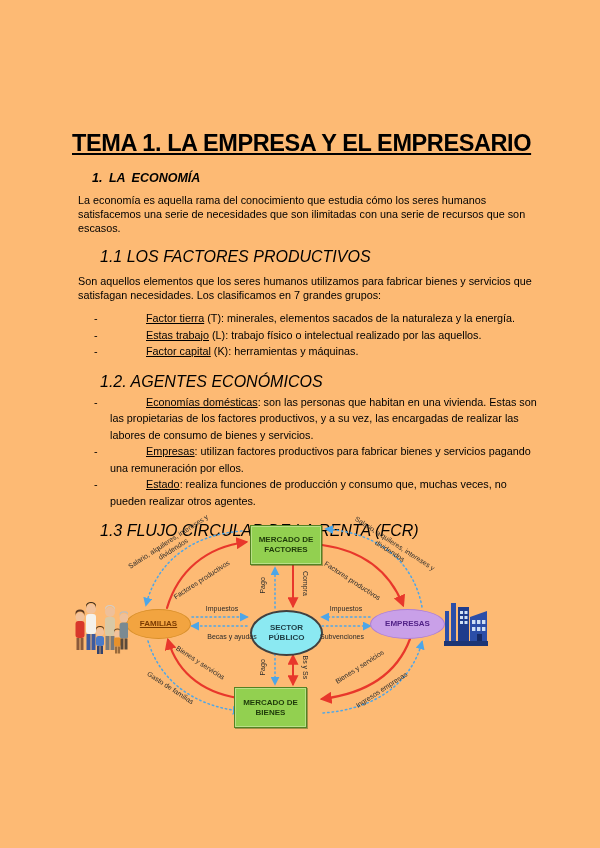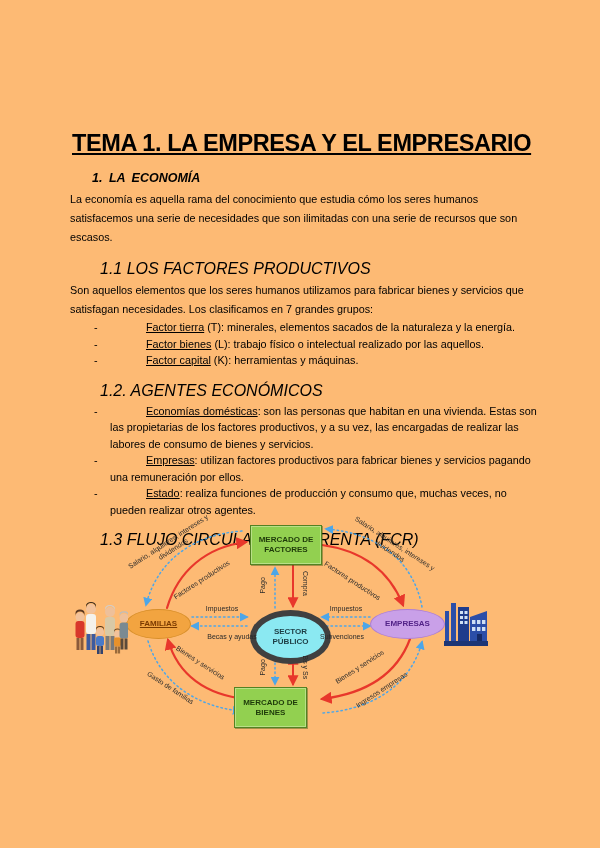--- a/index.html
+++ b/index.html
@@ -7,39 +7,39 @@
         font-family:"Liberation Sans",sans-serif;color:#000;overflow:hidden;}
 
   
   .doc{position:absolute;left:70px;top:130px;width:470px;}
   .title{font-size:23.5px;font-weight:bold;letter-spacing:-0.4px;
          text-decoration:underline;margin:0 0 14px 2px;}
   .h-num{font-size:12.5px;font-weight:bold;font-style:italic;
          margin:12px 0 5px 22px;word-spacing:3px;}
   .h-sub{font-size:16px;font-style:italic;font-weight:normal;
          margin:13px 0 3px 30px;}
-  .body-p{font-size:10.8px;line-height:19px;margin:0;}
+  .body-p{font-size:10.8px;line-height:14px;margin:8px;}
   ul.dash{list-style:none;margin:0;padding:0 0 0 40px;}
   ul.dash li{position:relative;font-size:10.8px;line-height:16.5px;}
   ul.dash li::before{content:"-";position:absolute;left:-16px;top:0;}
   .u{text-decoration:underline;padding-left:36px;}
 
   
   .diagram{position:absolute;left:70px;top:513px;width:440px;height:235px;}
   .diagram svg.flows{position:absolute;left:0;top:0;}
   .node{position:absolute;display:flex;align-items:center;justify-content:center;
         text-align:center;font-weight:bold;line-height:1.25;}
   .box{background:#92d050;border:1px solid #538223;
        box-shadow:1px 1px 0 rgba(60,90,20,.45), inset 0 0 0 1px #b9e087;
        font-size:8px;color:#1e3a0a;}
   .ell{border-radius:50%;font-size:8px;}
   .n-mf{left:180px;top:12px;width:70px;height:38px;}
   .n-mb{left:164px;top:174px;width:71px;height:39px;}
   .n-sp{left:180px;top:97px;width:69px;height:42px;background:#8be9f2;
-        color:#1d3c44;border:6px solid #404040;}
+        color:#1d3c44;border:2px solid #404040;}
   .n-fam{left:56px;top:96px;width:63px;height:28px;background:#f2a440;
          color:#7b3a00;border:1px solid #d88f2a;text-decoration:underline;}
   .n-emp{left:300px;top:96px;width:73px;height:28px;background:#c9a0e8;
          color:#522287;border:1px solid #ad7fd4;}
   .dlab{position:absolute;font-size:7px;color:#2a2a2a;text-align:center;
         line-height:1.25;}
   .clip{position:absolute;}
 </style>
 </head>
 <body>
@@ -49,21 +49,21 @@
   <div class="doc">
     <h1 class="title">TEMA 1. LA EMPRESA Y EL EMPRESARIO</h1>
 
     <h2 class="h-num">1. LA ECONOMÍA</h2>
     <p class="body-p">La economía es aquella rama del conocimiento que estudia cómo los seres humanos satisfacemos una serie de necesidades que son ilimitadas con una serie de recursos que son escasos.</p>
 
     <h3 class="h-sub">1.1 LOS FACTORES PRODUCTIVOS</h3>
     <p class="body-p">Son aquellos elementos que los seres humanos utilizamos para fabricar bienes y servicios que satisfagan necesidades. Los clasificamos en 7 grandes grupos:</p>
     <ul class="dash">
       <li><span class="u">Factor tierra</span><span> (T): minerales, elementos sacados de la naturaleza y la energía.</span></li>
-      <li><span class="u">Factor bienes</span><span> (L): trabajo físico o intelectual realizado por las aquellos.</span></li>
+      <li><span class="u">Estas trabajo</span><span> (L): trabajo físico o intelectual realizado por las aquellos.</span></li>
       <li><span class="u">Factor capital</span><span> (K): herramientas y máquinas.</span></li>
     </ul>
 
     <h3 class="h-sub">1.2. AGENTES ECONÓMICOS</h3>
     <ul class="dash">
       <li><span class="u">Economías domésticas</span><span>: son las personas que habitan en una vivienda. Estas son las propietarias de los factores productivos, y a su vez, las encargadas de realizar las labores de consumo de bienes y servicios.</span></li>
       <li><span class="u">Empresas</span><span>: utilizan factores productivos para fabricar bienes y servicios pagando una remuneración por ellos.</span></li>
       <li><span class="u">Estado</span><span>: realiza funciones de producción y consumo que, muchas veces, no pueden realizar otros agentes.</span></li>
     </ul>
 

